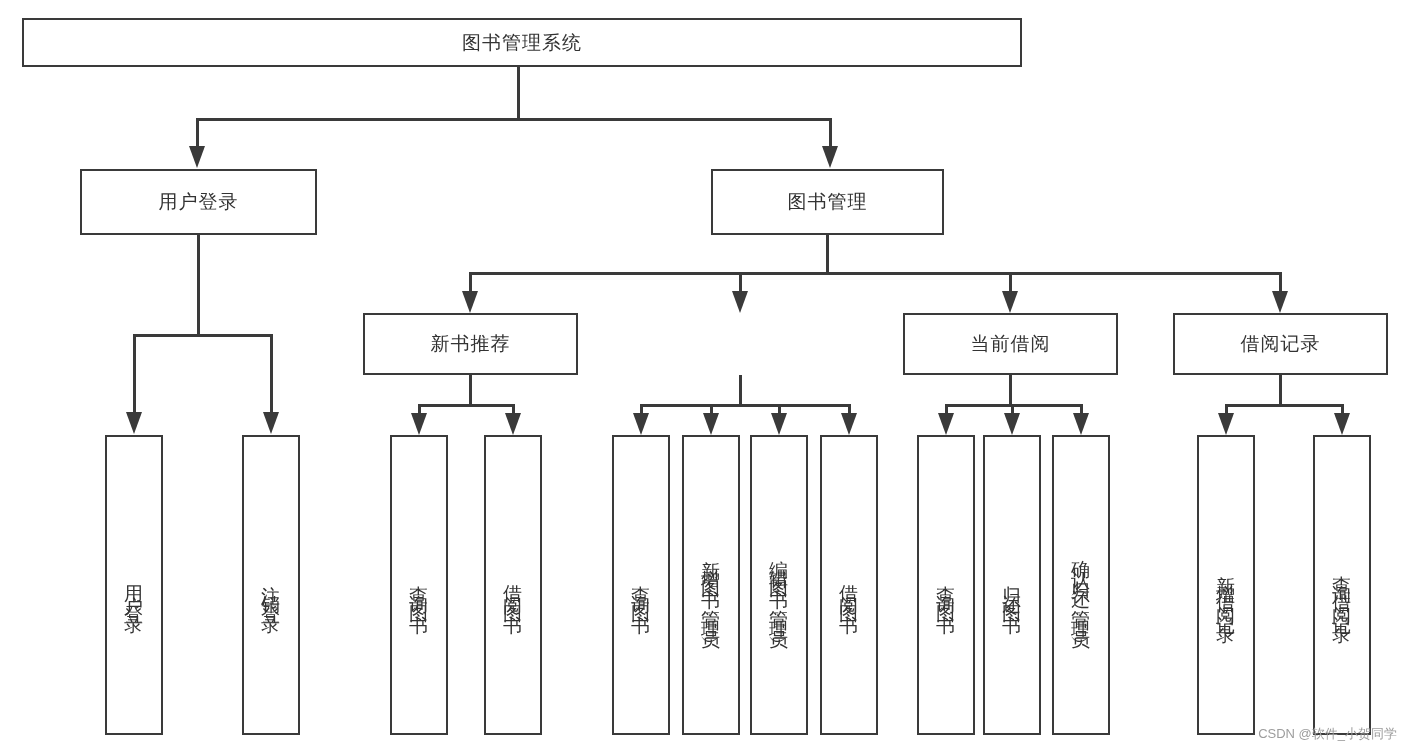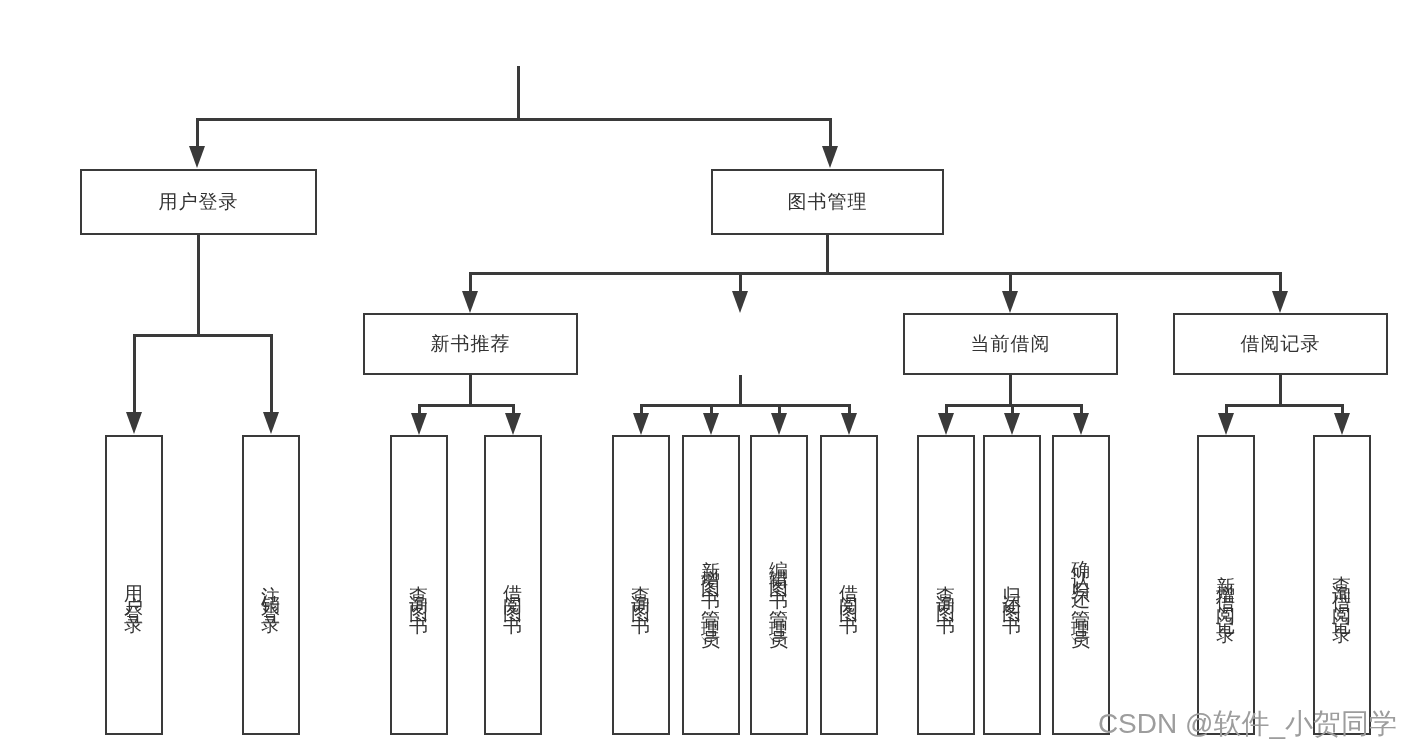--- a/index.html
+++ b/index.html
@@ -43,31 +43,34 @@
   .hl{position:absolute;height:3px;background:var(--line);}
   .ar{
     position:absolute;width:0;height:0;
     border-left:8px solid transparent;
     border-right:8px solid transparent;
     border-top:22px solid var(--line);
   }
   .watermark{
     position:absolute;
     right:8px;bottom:4px;
-    font-size:28px;
+    font-size:13px;
     color:#9d9d9d;
     z-index:5;
     white-space:nowrap;
   }
 </style>
 </head>
 <body>
 
 <div class="canvas">
 
+  <div class="node" style="left:22px;top:18px;width:1000px;height:49px;">
+    <span>图书管理系统</span>
+  </div>
 
   <div class="vl" style="left:517px;top:66px;height:54px;"></div>
   <div class="hl" style="left:196px;top:118px;width:636px;"></div>
   <div class="vl" style="left:196px;top:118px;height:30px;"></div>
   <div class="ar" style="left:189px;top:146px;"></div>
   <div class="vl" style="left:829px;top:118px;height:30px;"></div>
   <div class="ar" style="left:822px;top:146px;"></div>
 
   <div class="node" style="left:80px;top:169px;width:237px;height:66px;">
     <span>用户登录</span>

